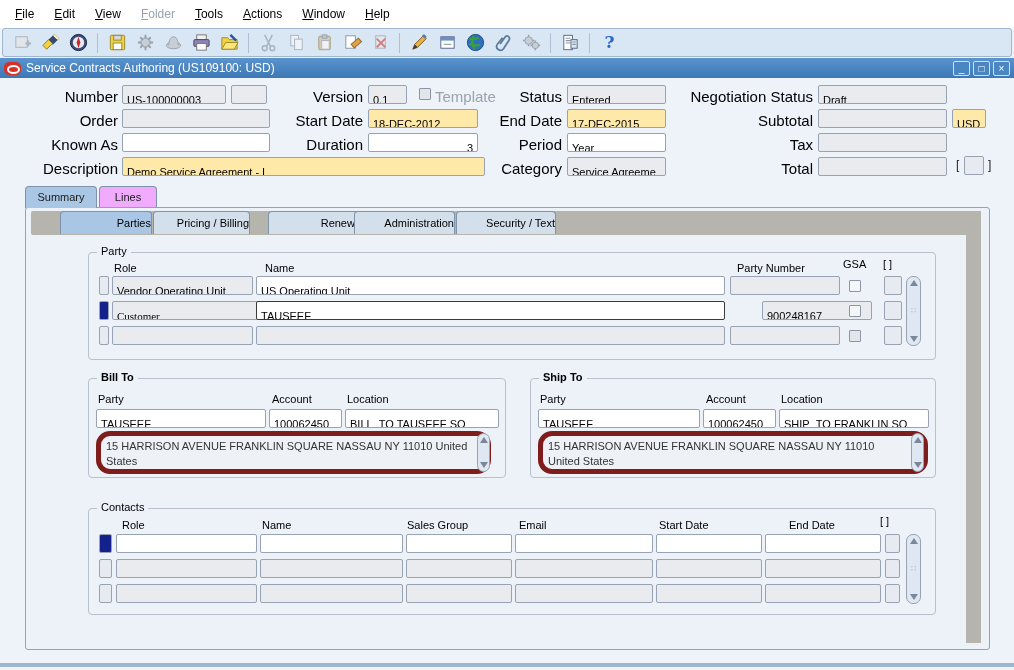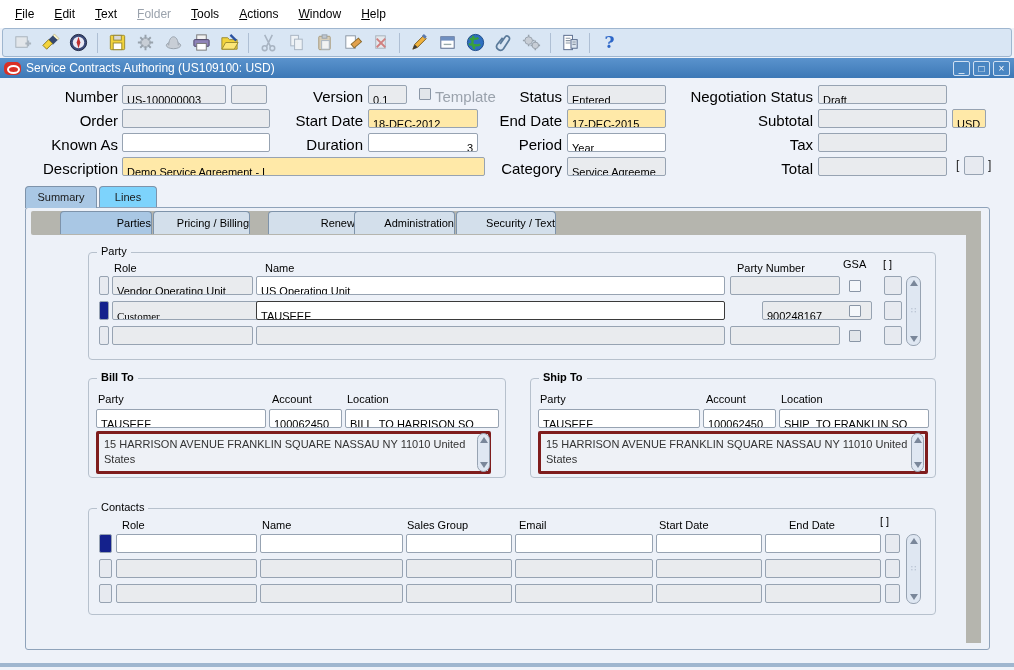--- a/index.html
+++ b/index.html
@@ -31,21 +31,21 @@
   .lbl { position:absolute; font-size:15px; color:#000; text-align:right; white-space:nowrap; }
   .fld { position:absolute; height:19px; background:#fff; border:1px solid #97a3b2; border-radius:2px; font-size:11px; padding:8px 4px; white-space:nowrap; overflow:hidden; color:#000; }
   .ro  { background:#e9ebee; }
   .req { background:#ffe9a8; }
   .focus { border:1px solid #3a3a3a; }
   .num { text-align:right; }
   .cb { position:absolute; width:12px; height:12px; background:#f4f7fa; border:1px solid #8a96a6; border-radius:1px; }
   .cb.dis { background:#e2e6ea; }
 
   
-  .tab { position:absolute; height:22px; border:1px solid #7e93aa; border-bottom:none; border-radius:4px 4px 0 0; background:#7dd3fc; font-size:11px; text-align:center; line-height:21px; color:#1a1a1a; }
+  .tab { position:absolute; height:22px; border:1px solid #7e93aa; border-bottom:none; border-radius:4px 4px 0 0; background:#f0abfc; font-size:11px; text-align:center; line-height:21px; color:#1a1a1a; }
   .tab.active { background:#a9c7e4; z-index:3; }
   .canvas { position:absolute; left:25px; top:207px; width:965px; height:443px; background:#edf1f8; border:1px solid #8fa3ba; border-radius:3px 3px 3px 3px; }
   .substrip { position:absolute; left:31px; top:211px; width:950px; height:24px; background:#b5b5ae; border-radius:2px; }
   .graybandR { position:absolute; left:966px; top:211px; width:15px; height:432px; background:#b5b5ae; }
   .subtab { position:absolute; height:23px; top:211px; border:1px solid #7e93aa; border-bottom:none; border-radius:4px 4px 0 0; background:#d3dfeb; font-size:11px; text-align:right; line-height:22px; }
   .subtab.active { background:#a9c7e4; }
 
   
   .group { position:absolute; border:1px solid #b7c1cd; border-radius:4px; }
   .group-label { position:absolute; font-size:11px; background:#edf1f8; padding:0 4px; top:-8px; left:8px; }
@@ -55,33 +55,33 @@
   .recind { position:absolute; width:10px; height:19px; background:#e7eaf0; border:1px solid #97a3b2; border-radius:2px; }
   .recind.cur { background:#14218c; }
 
   
   .vscroll { position:absolute; width:15px; background:#dfe7f2; border:1px solid #97a3b2; border-radius:7px; display:flex; flex-direction:column; justify-content:space-between; align-items:center; padding:3px 0; }
   .sarrow { width:0; height:0; border-left:4px solid transparent; border-right:4px solid transparent; }
   .sarrow.up { border-bottom:6px solid #7a879a; }
   .sarrow.dn { border-top:6px solid #7a879a; }
   .sgrip { color:#9aa6b8; font-size:8px; line-height:8px; }
 
-  .addr { position:absolute; background:#eef1f6; border:3px solid #7f1d1d; border-radius:2px; font-size:11px; color:#333; padding:3px 16px 3px 5px; line-height:15px; overflow:hidden; }
+  .addr { position:absolute; background:#eef1f6; border:5px solid #7f1d1d; border-radius:14px; font-size:11px; color:#333; padding:3px 16px 3px 5px; line-height:15px; overflow:hidden; }
   .bracket { position:absolute; font-size:12px; color:#222; }
   .smallbox { position:absolute; background:#e7eaf0; border:1px solid #97a3b2; border-radius:2px; }
 
   .bottomedge { position:absolute; left:0; top:663px; width:1014px; height:4px; background:#9fb6cf; }
 </style>
 </head>
 <body>
 
 <div class="menubar abs">
   <span class="menu-item">File</span>
   <span class="menu-item">Edit</span>
-  <span class="menu-item">Text</span>
+  <span class="menu-item">View</span>
   <span class="menu-item disabled">Folder</span>
   <span class="menu-item">Tools</span>
   <span class="menu-item">Actions</span>
   <span class="menu-item">Window</span>
   <span class="menu-item">Help</span>
 </div>
 
 <div class="toolbar abs">
   <span class="tbtn">
       <svg viewBox="0 0 22 22">
@@ -321,21 +321,21 @@
 </div>
 
 <div class="group" style="left:88px; top:378px; width:418px; height:100px;">
   <span class="group-label bold">Bill To</span>
 </div>
 <span class="colhdr" style="left:98px; top:393px;">Party</span>
 <span class="colhdr" style="left:272px; top:393px;">Account</span>
 <span class="colhdr" style="left:347px; top:393px;">Location</span>
 <span class="fld" style="left:96px; top:409px; width:170px;">TAUSEEF</span>
 <span class="fld" style="left:269px; top:409px; width:73px;">100062450</span>
-<span class="fld" style="left:345px; top:409px; width:154px;">BILL_TO HARRISON SQ</span>
+<span class="fld" style="left:345px; top:409px; width:154px;">BILL_TO TAUSEEF SQ</span>
 <div class="addr" style="left:96px; top:431px; width:395px; height:43px;">15 HARRISON AVENUE FRANKLIN SQUARE NASSAU NY 11010 United States</div>
 <div class="vscroll" style="left:477px; top:433px; height:39px; width:13px;">
   <span class="sarrow up"></span>
   <span class="sarrow dn"></span>
 </div>
 
 <div class="group" style="left:530px; top:378px; width:406px; height:100px;">
   <span class="group-label bold">Ship To</span>
 </div>
 <span class="colhdr" style="left:540px; top:393px;">Party</span>

